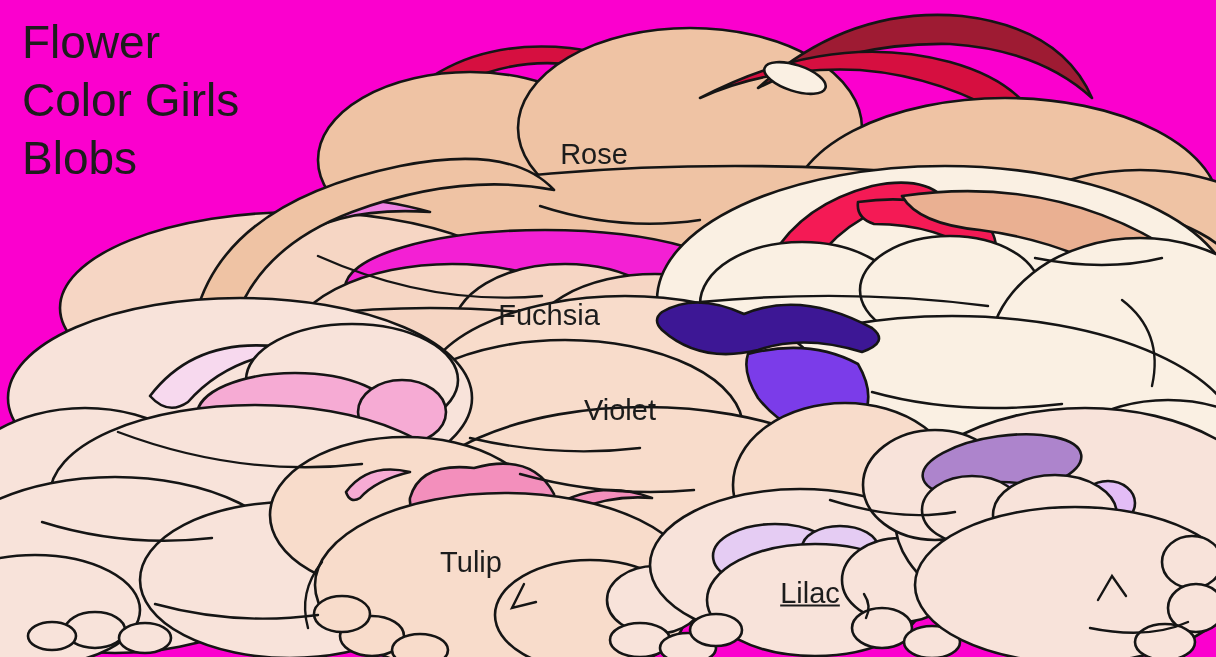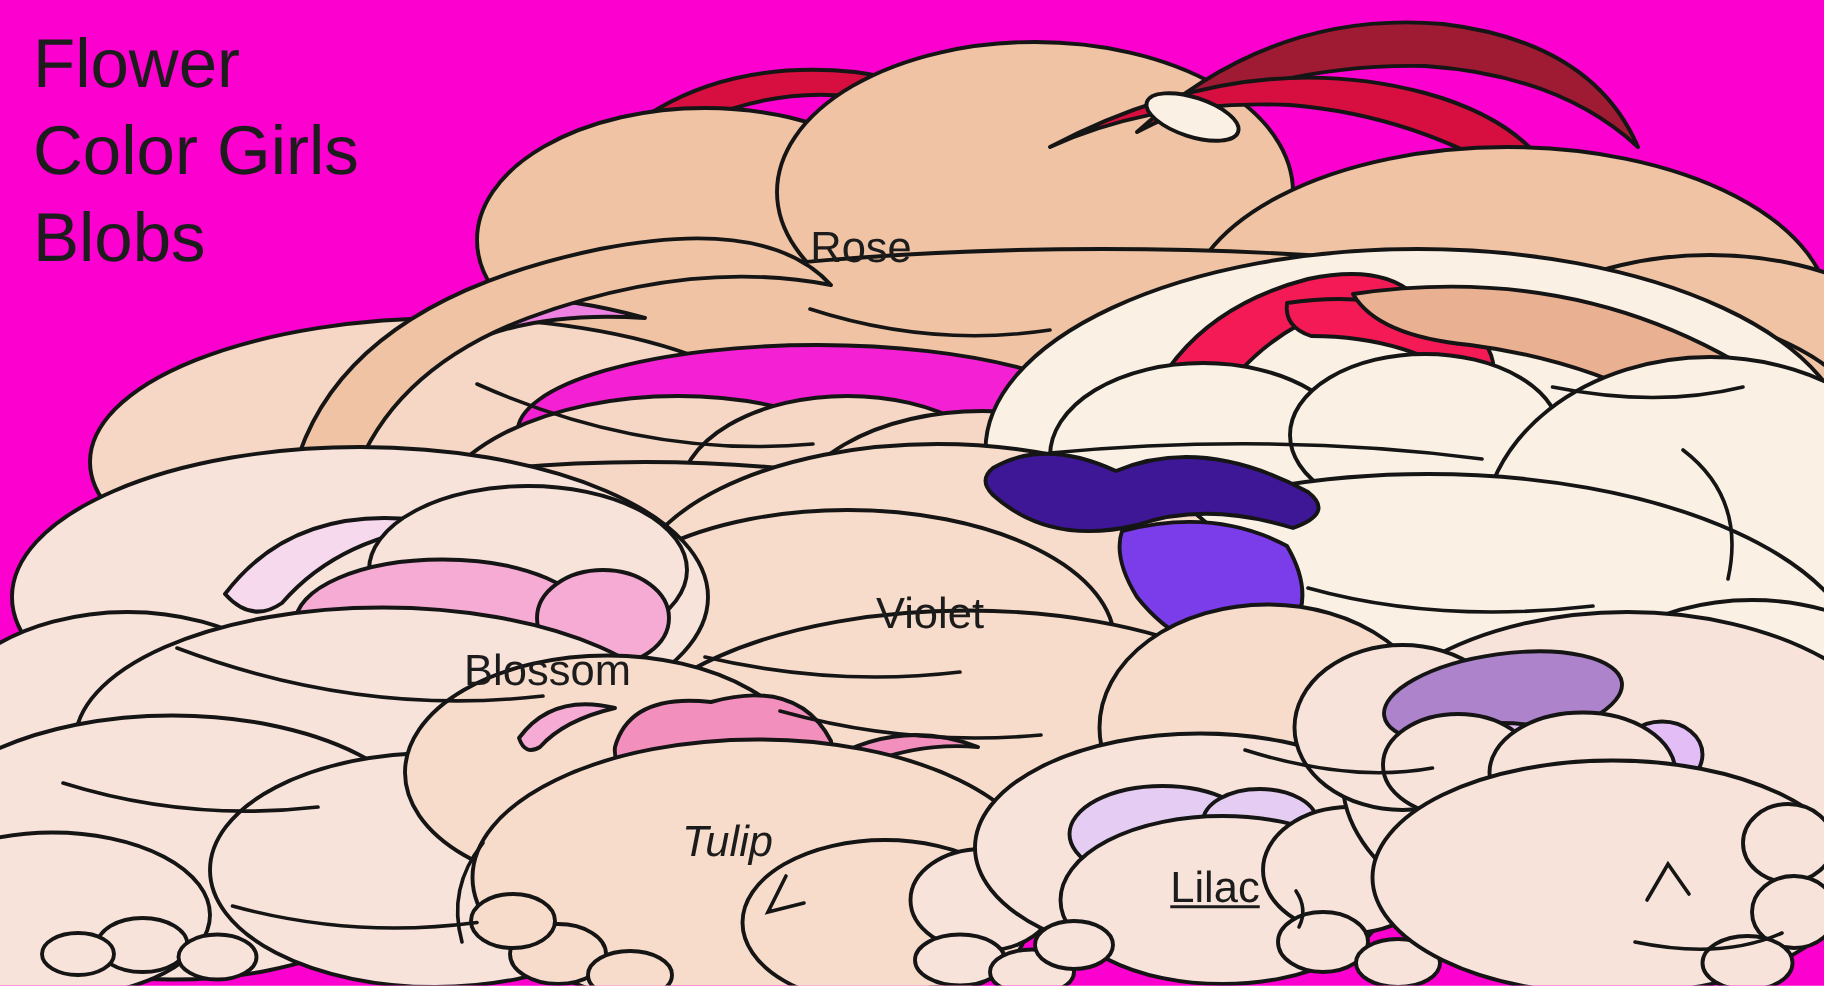--- a/index.html
+++ b/index.html
@@ -161,18 +161,18 @@
       <path class="ln" d="M524,584 L512,608 L536,602"></path>
       <path class="ln" d="M864,594 Q872,606 866,618"></path>
       <path class="ln" d="M1098,600 L1112,576 L1126,596"></path>
     </g>
   </svg>
 
   <div class="title">Flower
 Color Girls
 Blobs</div>
 
-  <div class="blob-label" style="left:574px;top:154px;margin-top:12px;">Rose</div>
+  <div class="blob-label" style="left:594px;top:154px;">Rose</div>
+  <div class="blob-label" style="left:549px;top:315px;">Fuchsia</div>
   <div class="blob-label" style="left:620px;top:410px;">Violet</div>
-  <div class="blob-label" style="left:365px;top:448px;">Blossom</div>
-  <div class="blob-label" style="left:485px;top:562px;font-style:italic;">Tulip</div>
+  <div class="blob-label" style="left:471px;top:562px;">Tulip</div>
   <div class="blob-label" style="left:810px;top:593px;text-decoration:underline;">Lilac</div>
 </div>
 
 </body></html>

